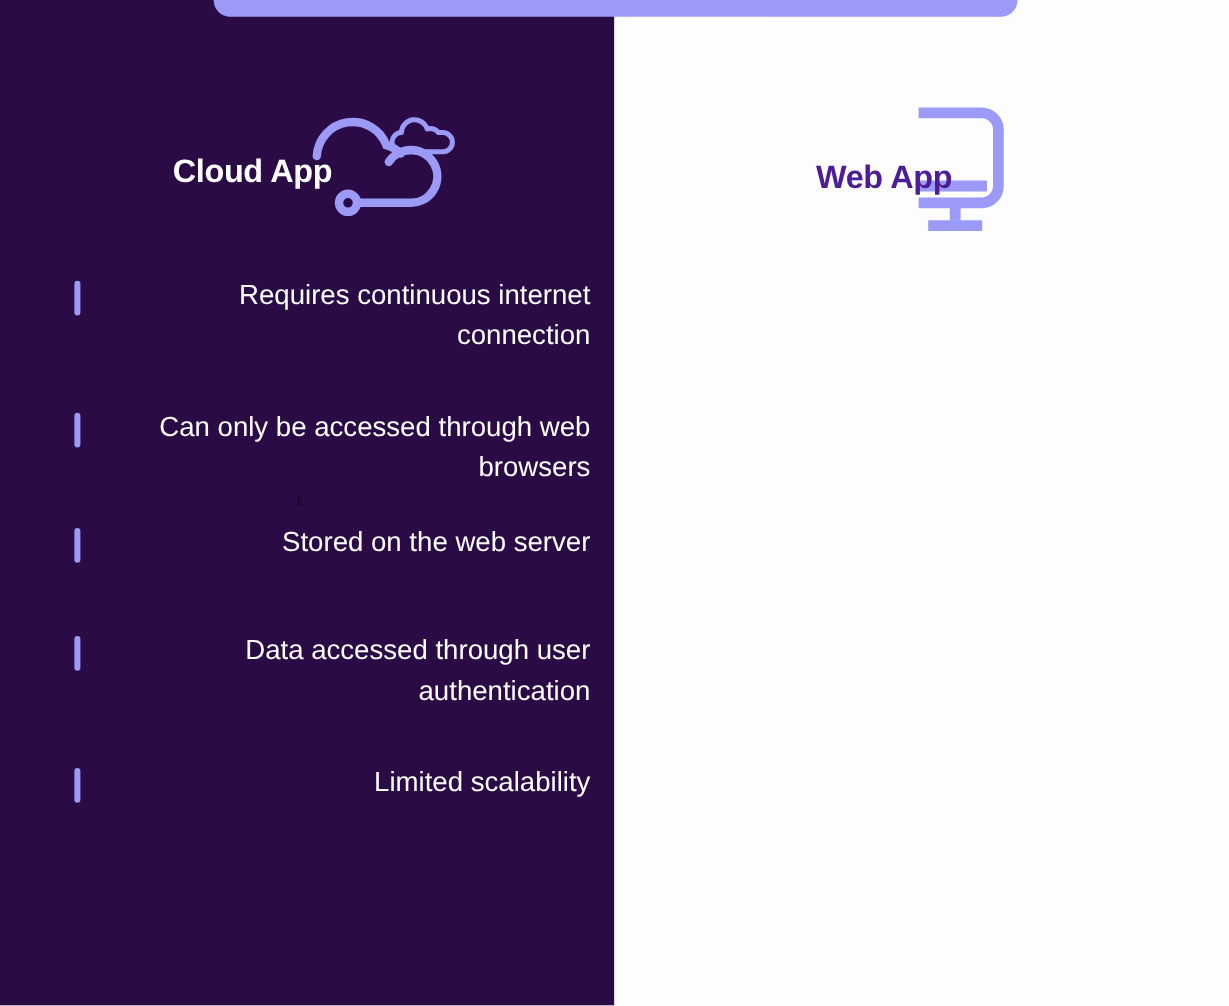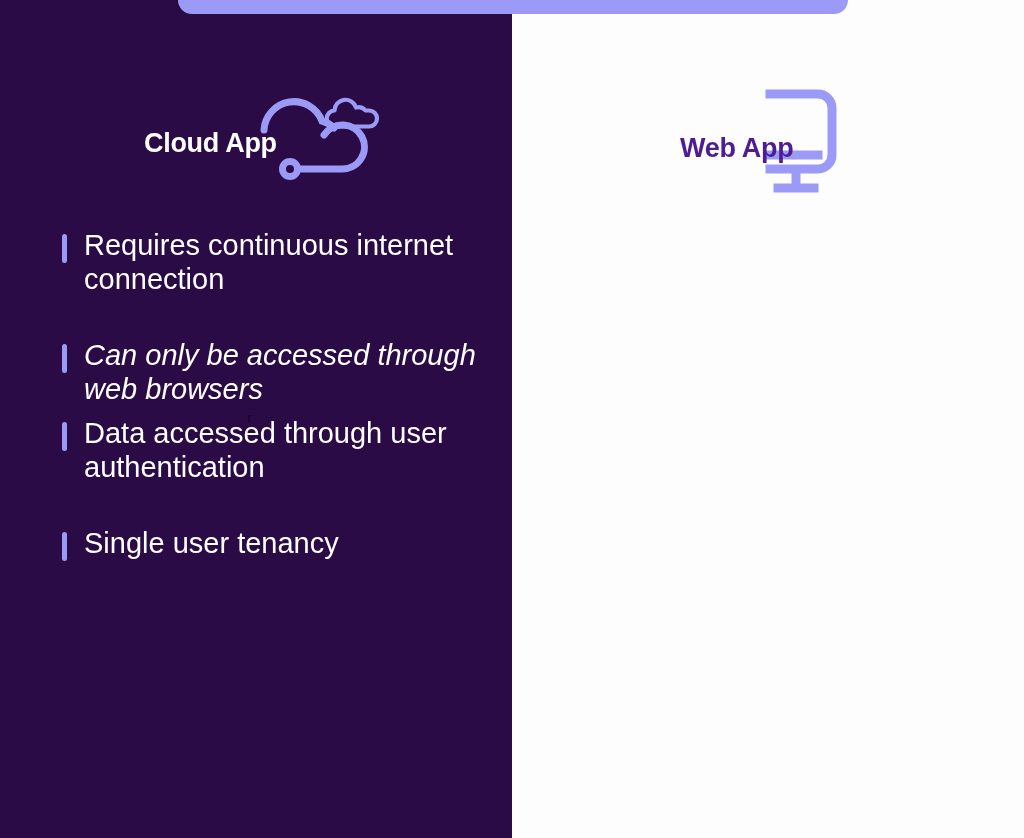--- a/index.html
+++ b/index.html
@@ -47,20 +47,21 @@
     background: #9B9BF7;
     border-radius: 14px;
   }
   
   .column {
     position: absolute;
     top: 0;
     width: 464px;
     height: 838px;
     box-sizing: border-box;
+    text-align: right;
   }
   .column.left  { left: 0; }
   .column.right { left: 512px; }
 
   
   .head {
     position: absolute;
     height: 120px;
   }
   .head.left  { left: 132px; top: 78px; width: 300px; }
@@ -112,41 +113,41 @@
     list-style: none;
     margin: 0;
     padding: 0;
   }
   .bullet-list.left  { left: 62px; }
 
   .bullet-item {
     position: relative;
     padding-left: 22px;
     margin-bottom: 34px;
-    font-size: 29px;
+    font-size: 23px;
     line-height: 34px;
     font-weight: 400;
   }
   .bullet-list.left .bullet-item  { color: #FFFFFF; }
 
   .bullet-item::before {
     content: "";
     position: absolute;
     left: 0;
     top: 6px;
     width: 5px;
     height: 29px;
     border-radius: 3px;
     background: #9B9BF7;
   }
   .bullet-text {
     display: block;
   }
   
-  .bullet-item.gap-sm { margin-bottom: 10px; font-style: italic; }
+  .bullet-item.gap-sm { margin-bottom: 28px; }
   .bullet-item.gap-md { margin-bottom: 42px; }
   .bullet-item.gap-lg { margin-bottom: 56px; }
   .bullet-item.indent { padding-left: 26px; }
 
   
   .artifact-glyph {
     position: absolute;
     left: 247px;
     top: 410px;
     font-size: 15px;
@@ -183,25 +184,28 @@
       </span>
     </div>
 
     <ul class="bullet-list left">
       <li class="bullet-item gap-md">
         <span class="bullet-text">Requires continuous internet connection</span>
       </li>
       <li class="bullet-item gap-sm">
         <span class="bullet-text">Can only be accessed through web browsers</span>
       </li>
+      <li class="bullet-item gap-lg indent">
+        <span class="bullet-text">Stored on the web server</span>
+      </li>
       <li class="bullet-item gap-md">
         <span class="bullet-text">Data accessed through user authentication</span>
       </li>
-      <li class="bullet-item">
-        <span class="bullet-text">Single user tenancy</span>
+      <li class="bullet-item gap-lg">
+        <span class="bullet-text">Limited scalability</span>
       </li>
     </ul>
 
     <span class="artifact-glyph">r</span>
   </div>
 
   <div class="column right">
 
     <div class="head right">
       <span class="head-title">Web App</span>

